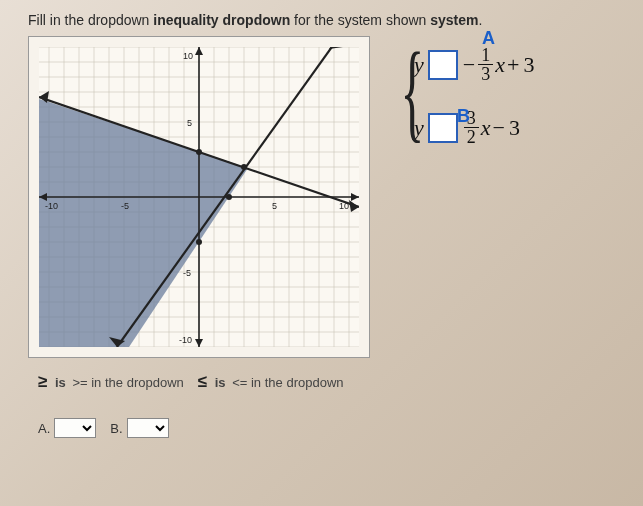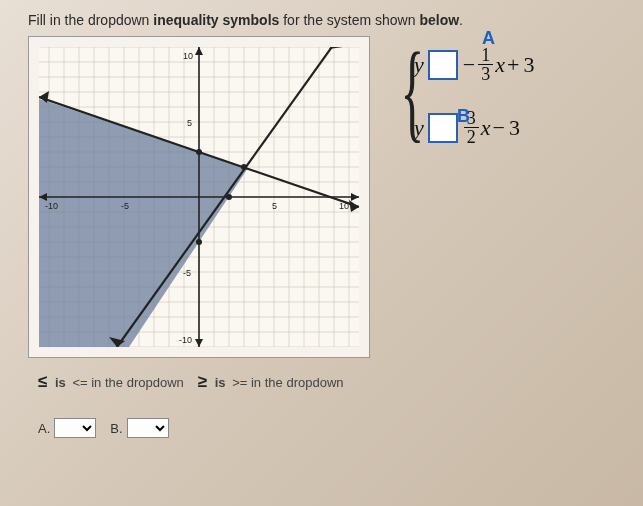--- a/index.html
+++ b/index.html
@@ -142,21 +142,21 @@
     font-size: 11px;
     border: 1px solid #888;
     background: #fdfdfb;
   }
 </style>
 </head>
 <body>
 
 <div class="page">
   <div class="instruction">
-    <span>Fill in the dropdown </span><b>inequality symbols</b><span> for the system shown </span><b>below</b><span>.</span>
+    <span>Fill in the dropdown </span><b>inequality dropdown</b><span> for the system shown </span><b>system</b><span>.</span>
   </div>
 
   <div class="content-row">
     <div class="graph-wrap">
       <svg class="graph" width="320" height="300" viewBox="0 0 320 300">
         <rect x="0" y="0" width="320" height="300" fill="#fbf8f2"></rect>
 
         <g stroke="#c9c2b6" stroke-width="0.6">
 
           <line x1="10" y1="0" x2="10" y2="300"></line>
@@ -277,28 +277,28 @@
           <span class="var">x</span>
           <span class="op">−</span>
           <span class="op">3</span>
         </div>
       </div>
     </div>
   </div>
 
   <div class="legend">
     <span>
+      <span class="sym">≥</span>
+      <span class="is">is</span>
+      <span>&gt;= in the dropdown</span>
+    </span>
+    <span>
       <span class="sym">≤</span>
       <span class="is">is</span>
       <span>&lt;= in the dropdown</span>
-    </span>
-    <span>
-      <span class="sym">≥</span>
-      <span class="is">is</span>
-      <span>&gt;= in the dropdown</span>
     </span>
   </div>
 
   <div class="answers">
     <div class="ans-group">
       <span class="ans-label">A.</span>
       <select class="dd"></select>
     </div>
     <div class="ans-group">
       <span class="ans-label">B.</span>

